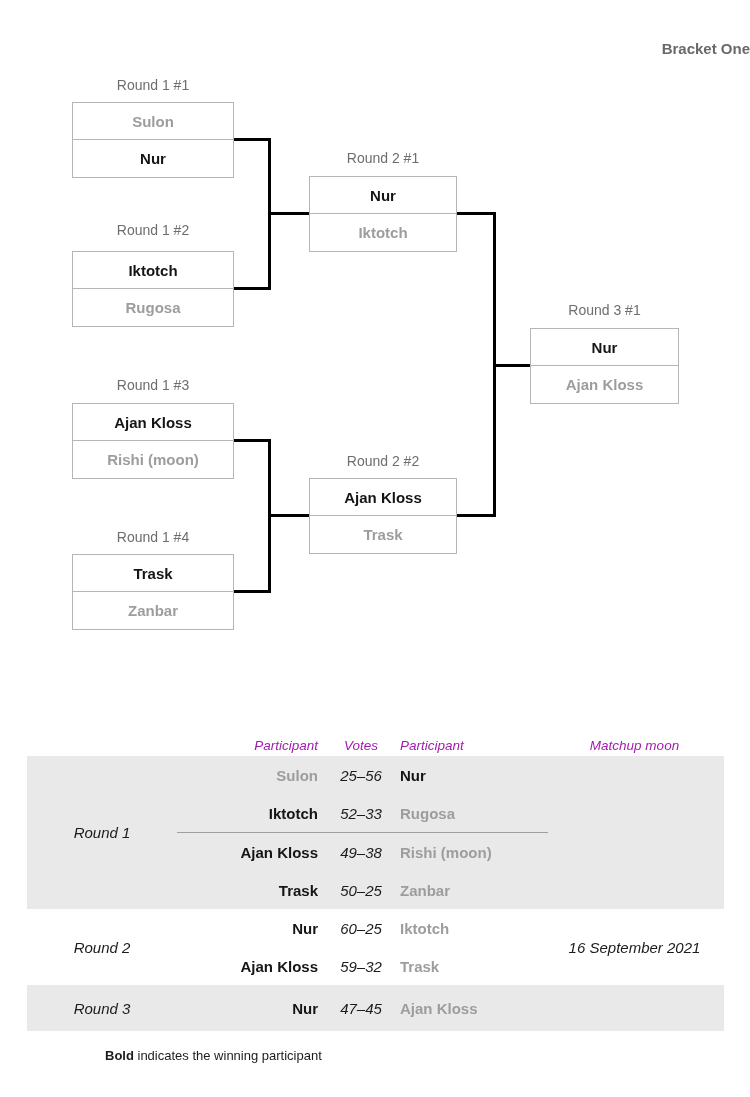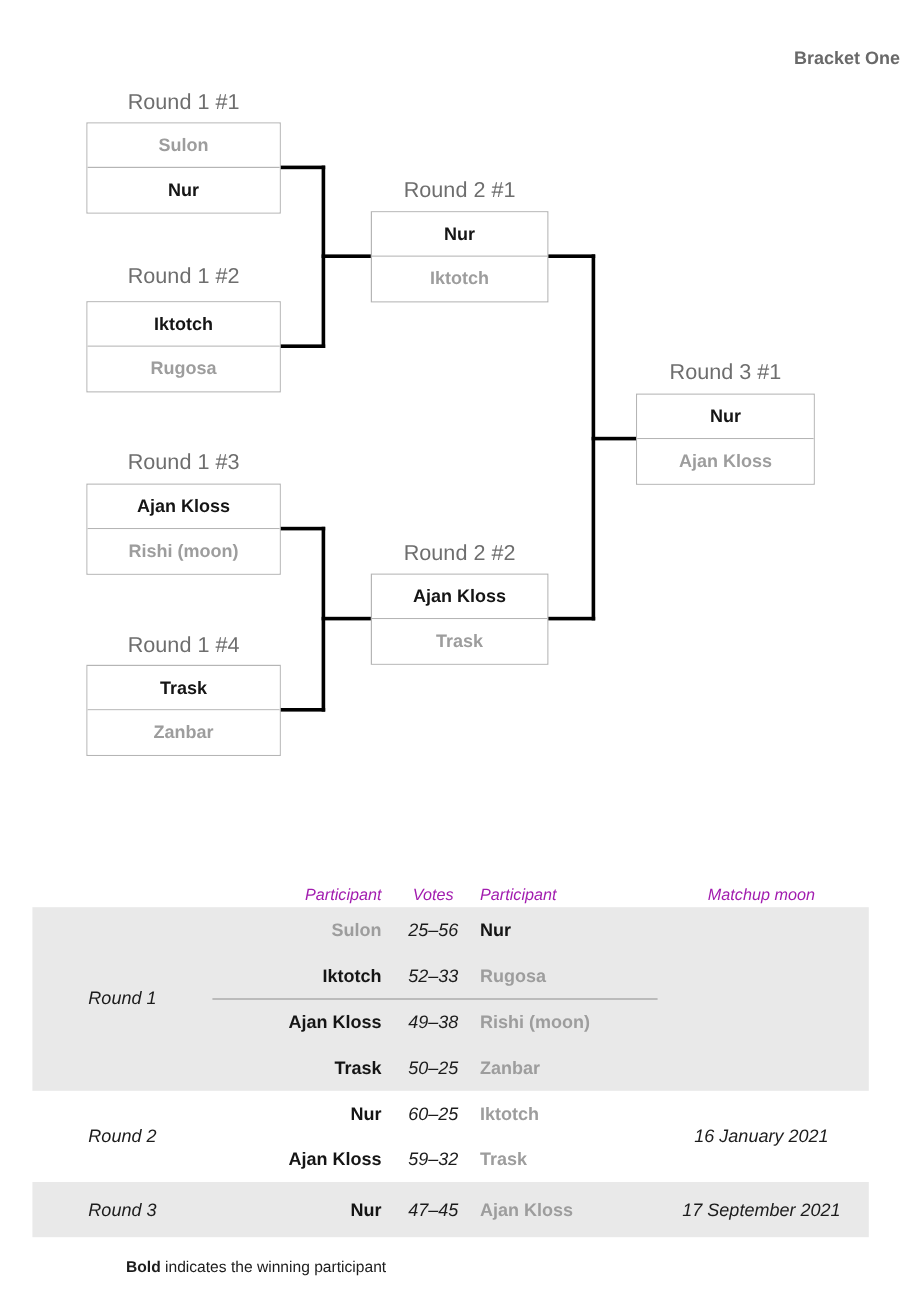--- a/index.html
+++ b/index.html
@@ -19,21 +19,21 @@
     left: 0; top: 40px; width: 750px;
     text-align: right;
     font-size: 15px;
     font-weight: bold;
     color: #696969;
   }
   .match-label {
     position: absolute;
     height: 18px;
     text-align: center;
-    font-size: 18px;
+    font-size: 14px;
     color: #6e6e6e;
     line-height: 18px;
   }
   .match {
     position: absolute;
     border: 1px solid #b5b5b5;
     background: #ffffff;
   }
   .participant {
     height: 37px;
@@ -213,37 +213,36 @@
               <div class="c2 pname winner">Nur</div>
               <div class="c3 votes">60–25</div>
               <div class="c4 pname loser">Iktotch</div>
             </div>
             <div class="mline">
               <div class="c2 pname winner">Ajan Kloss</div>
               <div class="c3 votes">59–32</div>
               <div class="c4 pname loser">Trask</div>
             </div>
           </div>
-          <div class="date-cell">16 January 2021</div>
+          <div class="date-cell">16 September 2021</div>
         </div>
       </div>
     </div>
 
     <div class="group shaded">
       <div class="round-cell">Round 3</div>
       <div class="group-body">
         <div class="subgroup">
           <div class="matches">
             <div class="mline tall">
               <div class="c2 pname winner">Nur</div>
               <div class="c3 votes">47–45</div>
               <div class="c4 pname loser">Ajan Kloss</div>
             </div>
           </div>
-          <div class="date-cell">17 September 2021</div>
         </div>
       </div>
     </div>
 
   </div>
 
   <div class="footnote">
     <span class="b">Bold</span><span> indicates the winning participant</span>
   </div>
 

